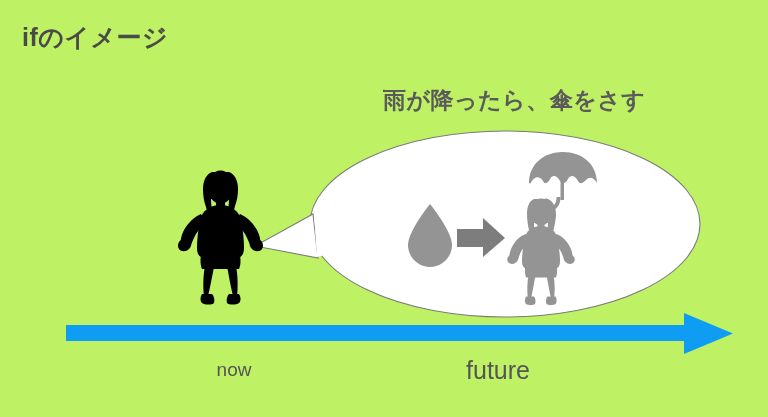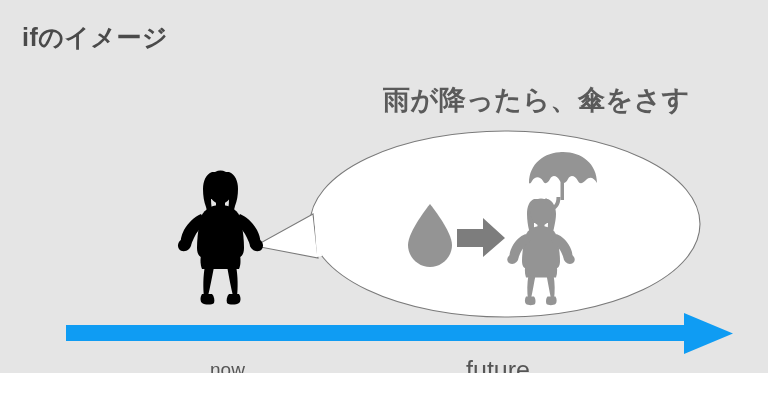--- a/index.html
+++ b/index.html
@@ -6,52 +6,52 @@
     margin: 0;
     padding: 0;
     background: #ffffff;
   }
   body {
     font-family: "Liberation Sans", "DejaVu Sans", sans-serif;
   }
   #slide {
     position: relative;
     width: 768px;
-    height: 373px;
-    background: #e5e5e5;
+    height: 417px;
+    background: #bef264;
     overflow: hidden;
   }
   #title {
     position: absolute;
     left: 22px;
     top: 22px;
     font-size: 25px;
     font-weight: bold;
     color: #4a4a4a;
     letter-spacing: 0.5px;
     line-height: 30px;
     white-space: nowrap;
   }
   #bubble-text {
     position: absolute;
     left: 383px;
     top: 87px;
-    font-size: 27px;
+    font-size: 23px;
     font-weight: bold;
     color: #5a5a5a;
     letter-spacing: 0.5px;
     line-height: 26px;
     white-space: nowrap;
   }
   #label-now {
     position: absolute;
     left: 210px;
     top: 358px;
     width: 48px;
-    text-align: left;
+    text-align: center;
     font-size: 19px;
     color: #555555;
     line-height: 24px;
   }
   #label-future {
     position: absolute;
     left: 463px;
     top: 358px;
     width: 70px;
     text-align: center;

